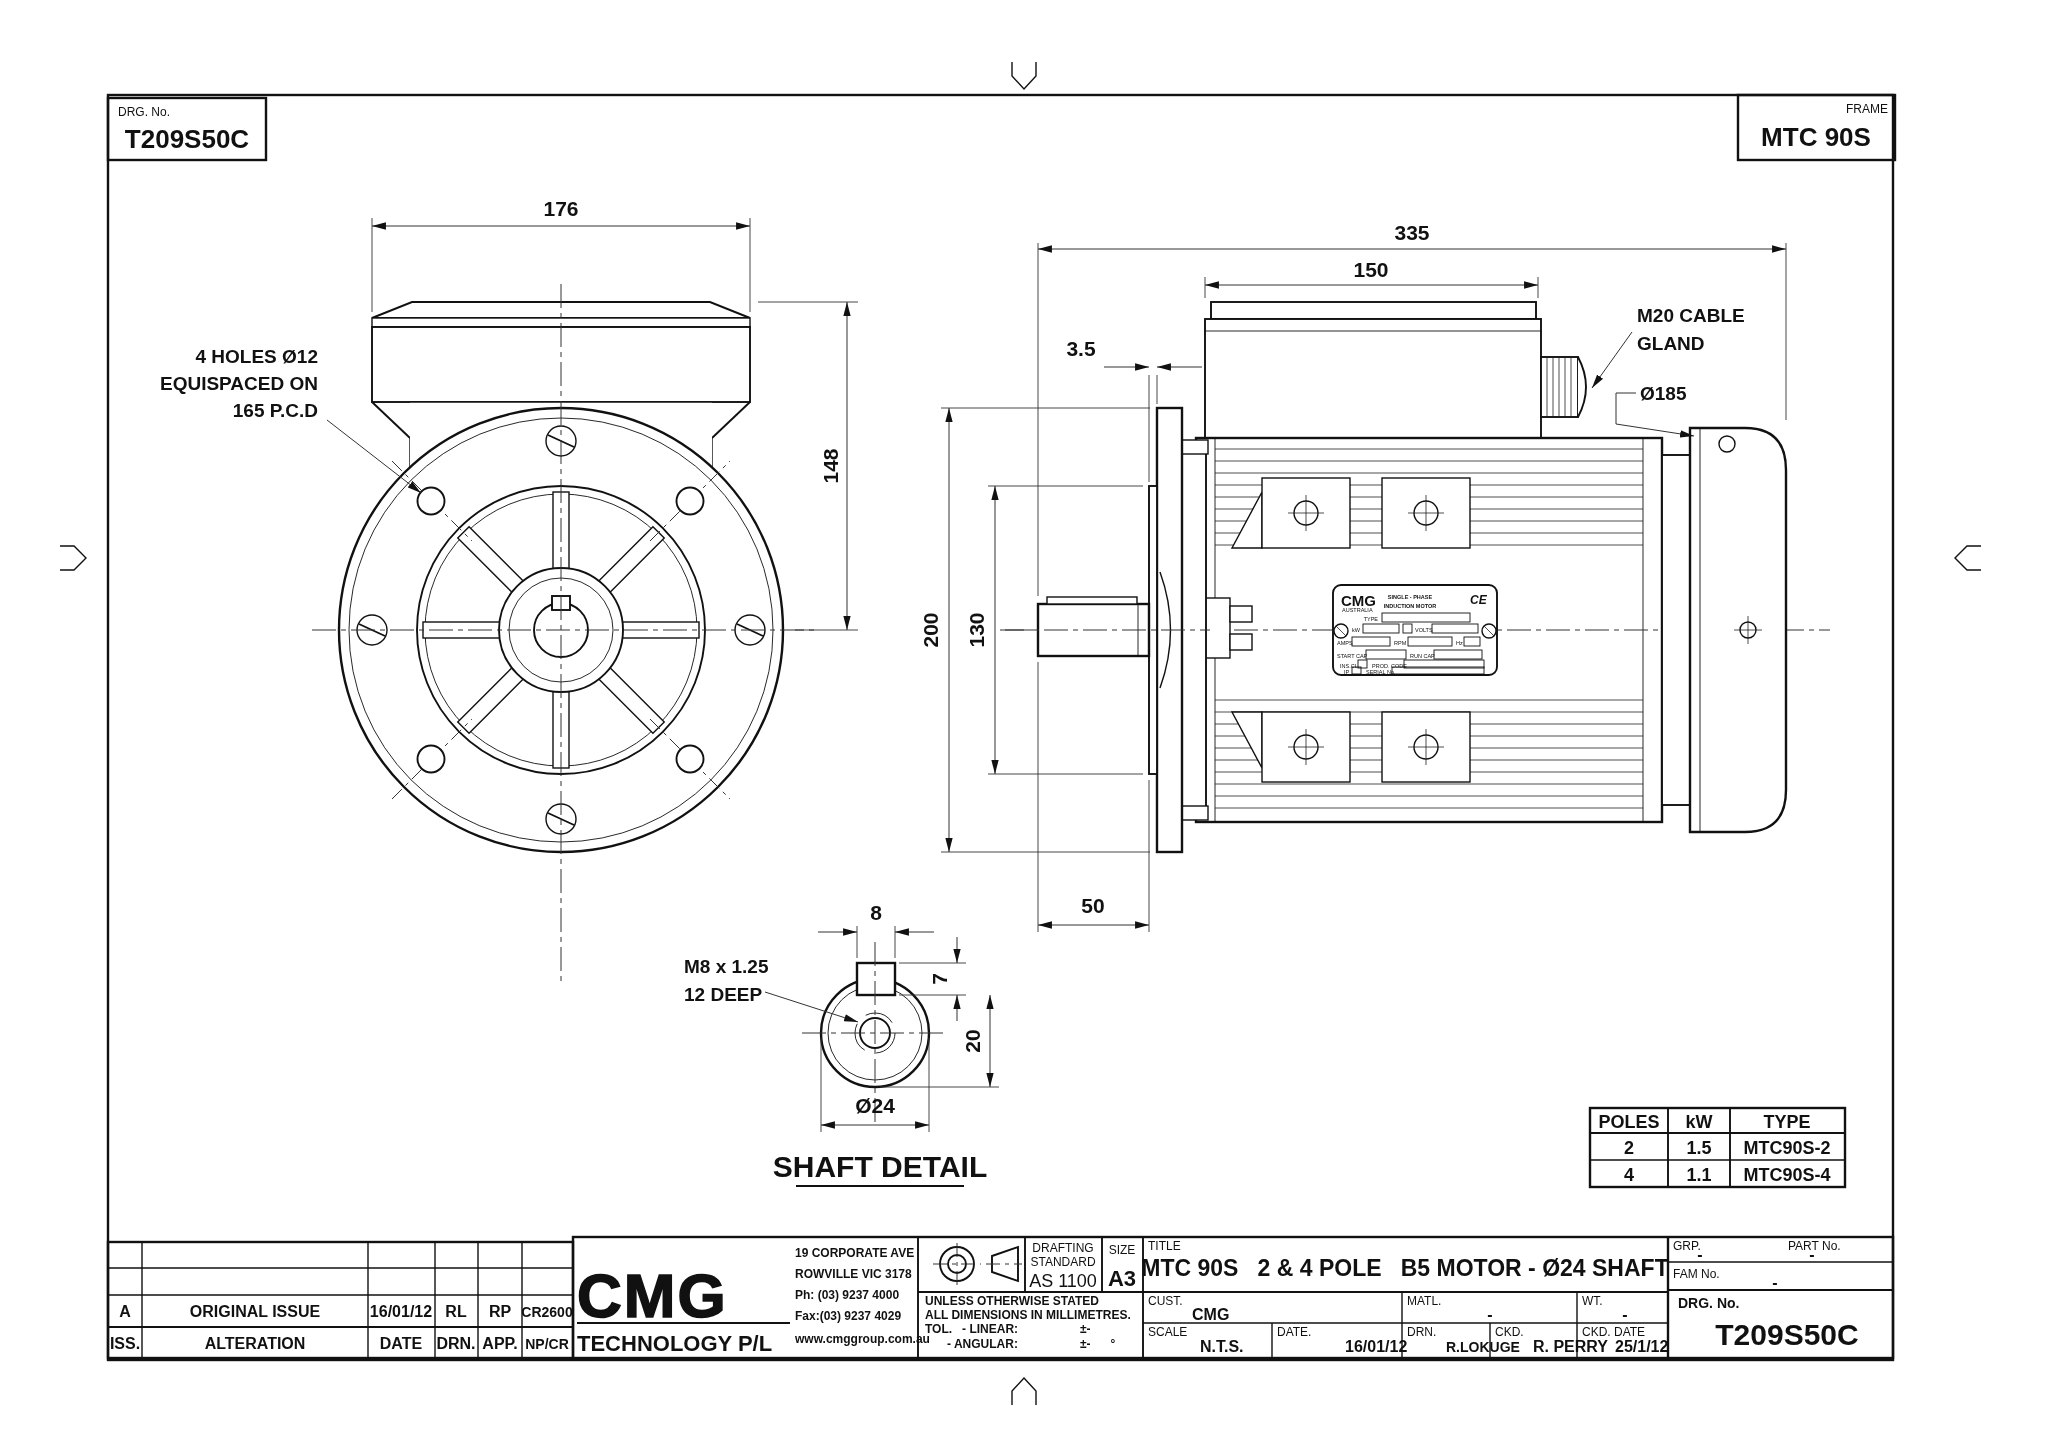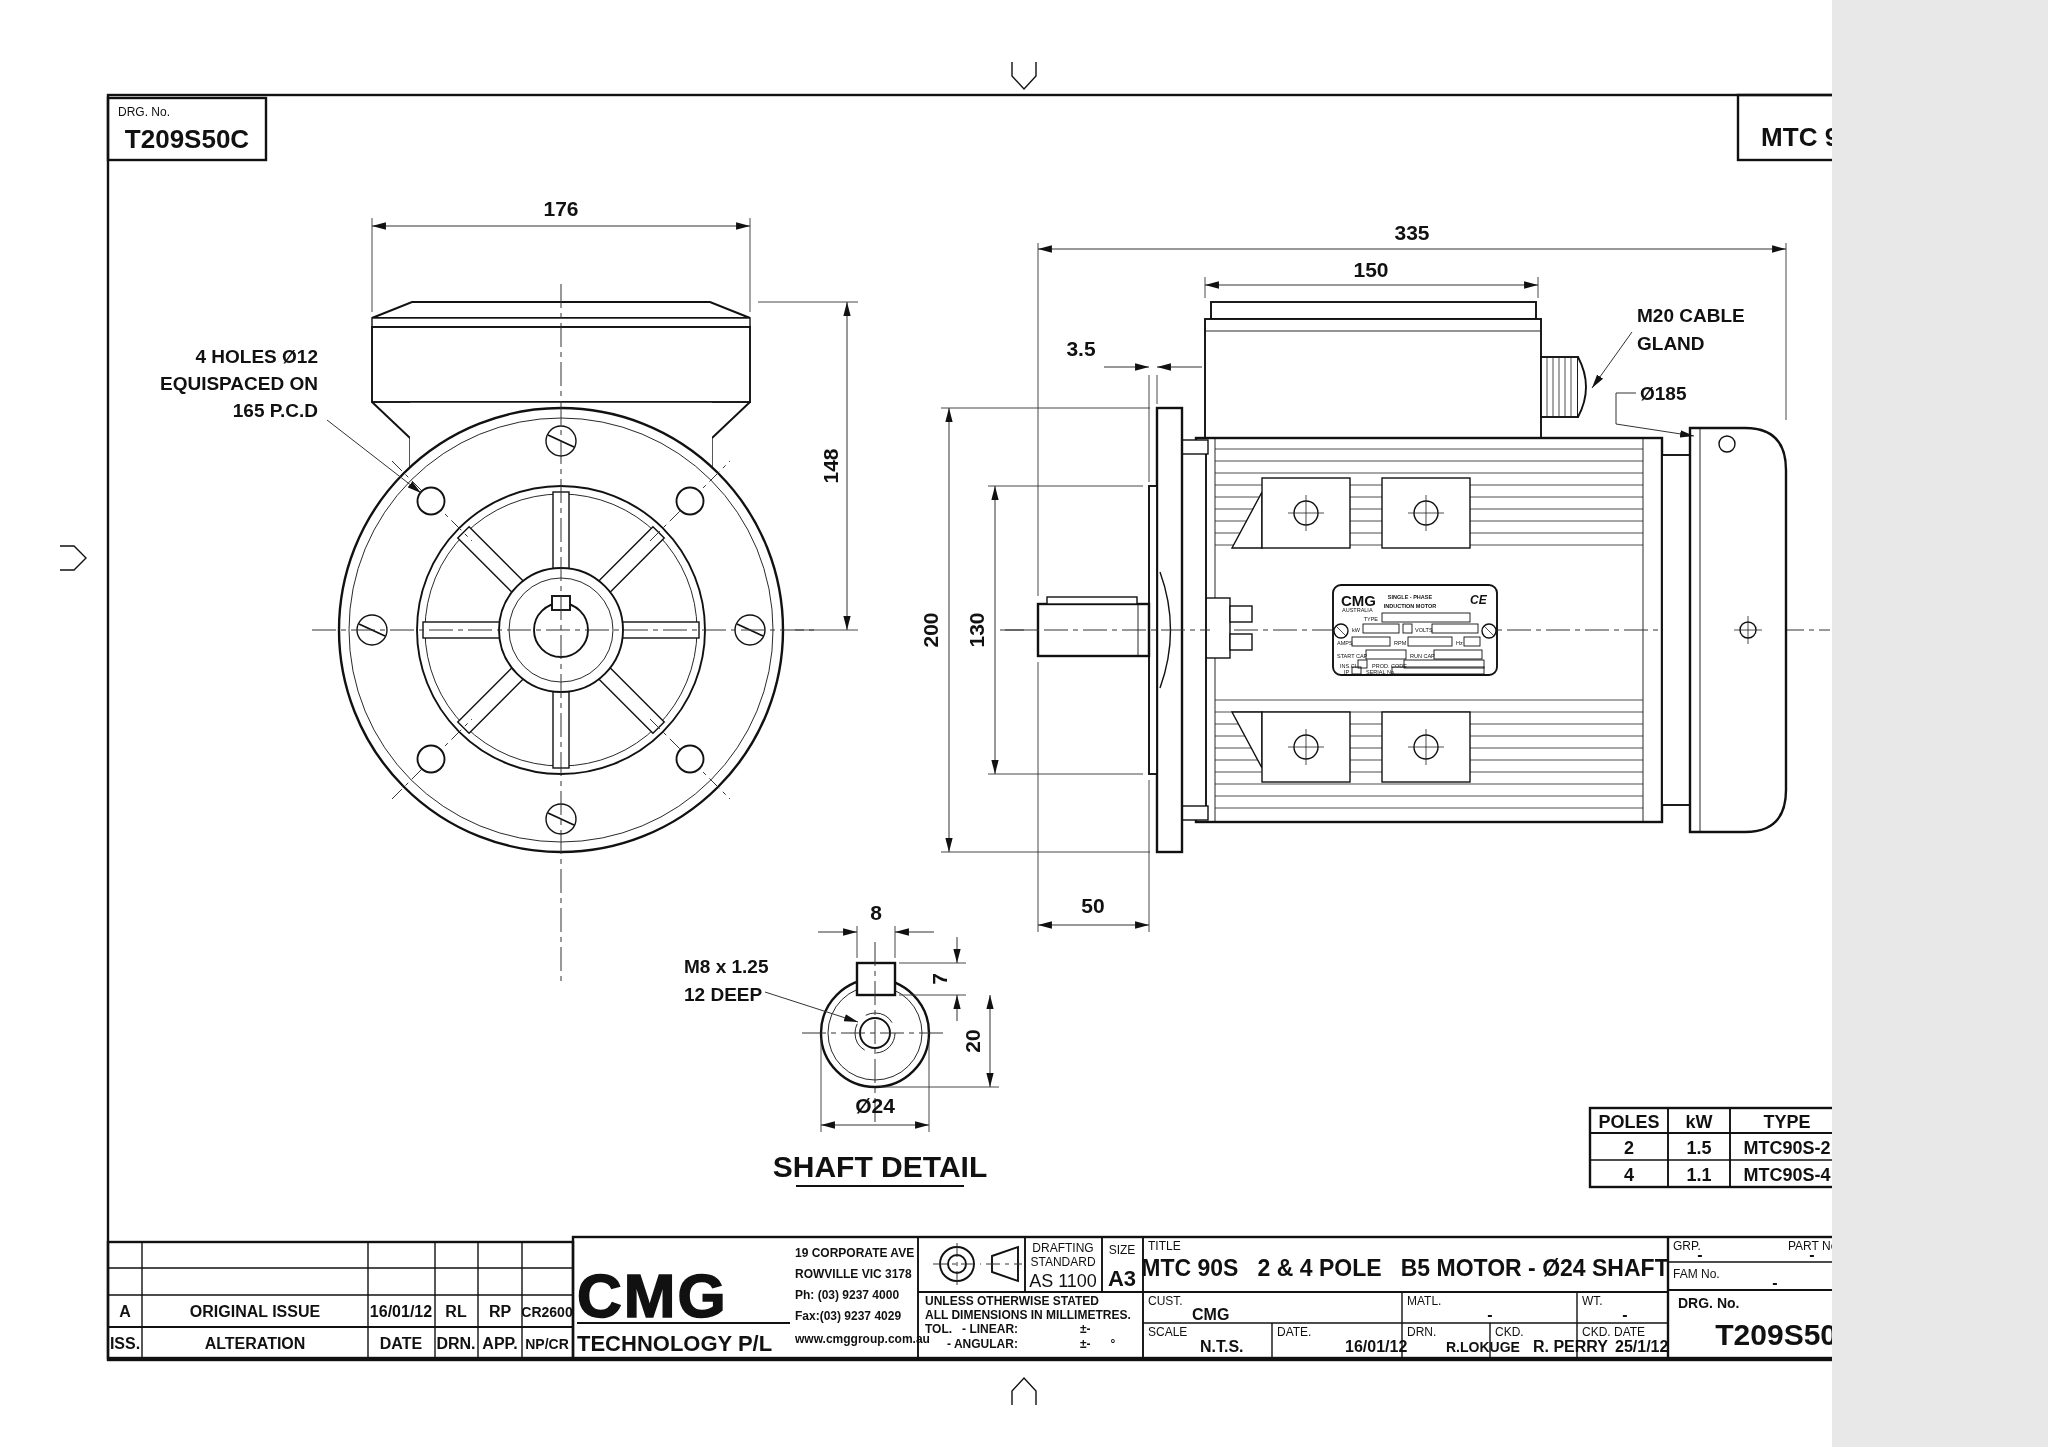--- a/index.html
+++ b/index.html
@@ -1,16 +1,16 @@
 <!DOCTYPE html>
 <html><head>
 <meta charset="utf-8">
 <style>
   html,body{margin:0;padding:0;background:#e8e8e8;}
-  #sheet{position:relative;width:1832px;height:1447px;background:#ffffff;overflow:hidden;}
+  #sheet{position:relative;width:2048px;height:1447px;background:#ffffff;overflow:hidden;}
   svg{position:absolute;left:0;top:0;}
   svg text{font-family:"Liberation Sans","DejaVu Sans",sans-serif;fill:#111;white-space:pre;}
   .dim{font-size:21px;font-weight:700;}
   .note{font-size:19px;font-weight:700;}
   .big{font-size:26px;font-weight:700;}
   .huge{font-size:30px;font-weight:700;}
   .lbl{font-size:12px;font-weight:400;}
   .val{font-size:16px;font-weight:700;}
   .tbl{font-size:18px;font-weight:700;}
   .tiny{font-size:5.5px;font-weight:400;}

